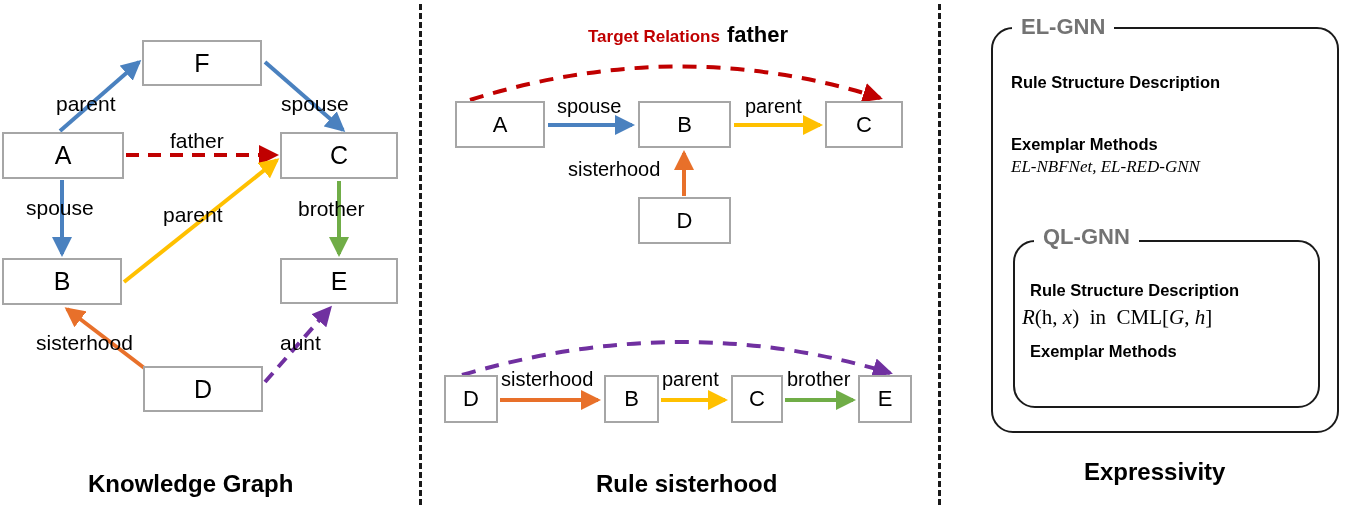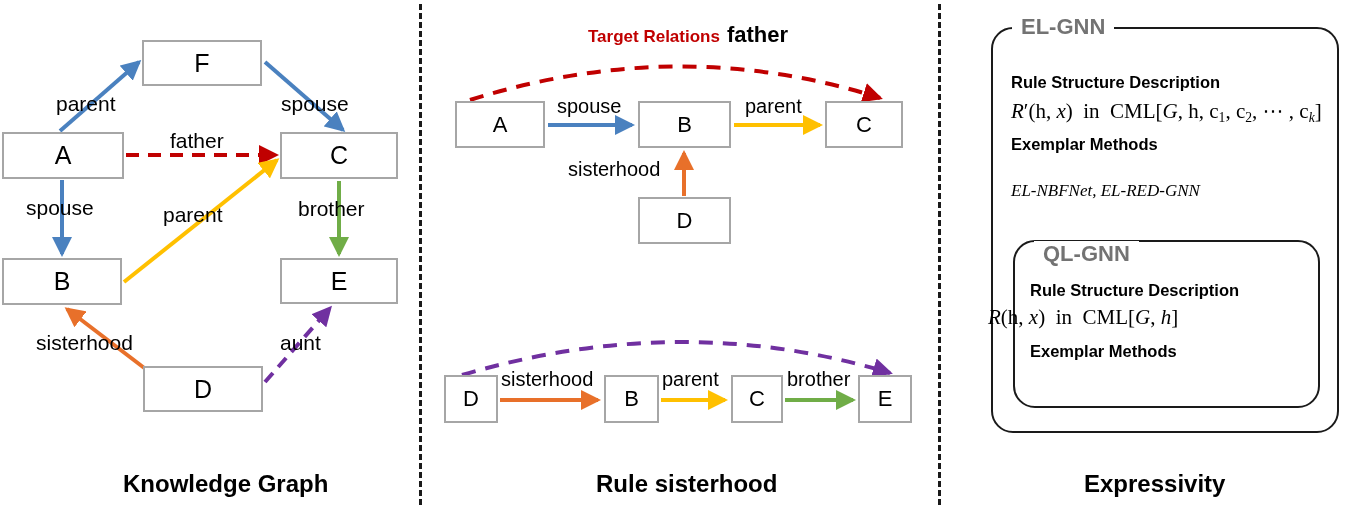--- a/index.html
+++ b/index.html
@@ -226,21 +226,21 @@
 
   <div class="edge-label" style="left:56px; top:92px;">parent</div>
   <div class="edge-label" style="left:281px; top:92px;">spouse</div>
   <div class="edge-label" style="left:170px; top:129px;">father</div>
   <div class="edge-label" style="left:26px; top:196px;">spouse</div>
   <div class="edge-label" style="left:163px; top:203px;">parent</div>
   <div class="edge-label" style="left:298px; top:197px;">brother</div>
   <div class="edge-label" style="left:36px; top:331px;">sisterhood</div>
   <div class="edge-label" style="left:280px; top:331px;">aunt</div>
 
-  <div class="panel-caption" style="left:88px; top:470px;margin-left:35px;">Knowledge Graph</div>
+  <div class="panel-caption" style="left:88px; top:470px;">Knowledge Graph</div>
 
   <div class="target-caption" style="left:588px; top:22px;">
     <span class="tr-prefix" style="color:#c00000;">Target Relations</span><span class="tr-rel">father</span>
   </div>
 
   <div class="node rs-node" style="left:455px; top:101px; width:90px; height:47px;">
     <span>A</span>
   </div>
   <div class="node rs-node" style="left:638px; top:101px; width:93px; height:47px;">
     <span>B</span>
@@ -274,32 +274,29 @@
   <div class="edge-label rs-edge-label" style="left:662px; top:368px;">parent</div>
   <div class="edge-label rs-edge-label" style="left:787px; top:368px;">brother</div>
 
   <div class="panel-caption" style="left:596px; top:470px;">Rule sisterhood</div>
 
   <div class="group-box" style="left:991px; top:27px; width:348px; height:406px;"></div>
   <div class="group-title" style="left:1012px; top:14px;">EL-GNN</div>
 
   <div class="sec-head" style="left:1011px; top:73px;">Rule Structure Description</div>
 
-  <div class="formula" style="left:1011px; top:99px;">
-    <i>R</i><span class="up">′</span>(h,&nbsp;<i>x</i>)&nbsp; in &nbsp;CML[<i>G</i>, h, c<sub>1</sub>, c<sub>2</sub>, ⋯ , c<sub><i>k</i></sub>]
-  </div>
 
   <div class="sec-head" style="left:1011px; top:135px;">Exemplar Methods</div>
-  <div class="methods" style="left:1011px; top:157px;margin-top:24px;">EL-NBFNet, EL-RED-GNN</div>
+  <div class="methods" style="left:1011px; top:157px;">EL-NBFNet, EL-RED-GNN</div>
 
   <div class="group-box" style="left:1013px; top:240px; width:307px; height:168px;"></div>
-  <div class="group-title" style="left:1034px; top:241px;">QL-GNN</div>
+  <div class="group-title" style="left:1034px; top:224px;">QL-GNN</div>
 
   <div class="sec-head" style="left:1030px; top:281px;">Rule Structure Description</div>
-  <div class="formula" style="left:988px; top:305px;text-align:center;">
+  <div class="formula" style="left:1022px; top:305px;text-align:center;">
     <i>R</i>(h,&nbsp;<i>x</i>)&nbsp; in &nbsp;CML[<i>G</i>,&nbsp;<i>h</i>]
   </div>
 
   <div class="sec-head" style="left:1030px; top:342px;">Exemplar Methods</div>
 
-  <div class="panel-caption" style="left:1084px; top:470px;">Expressivity</div>
+  <div class="panel-caption" style="left:1084px; top:458px;">Expressivity</div>
 
 </div>
 
 </body></html>

